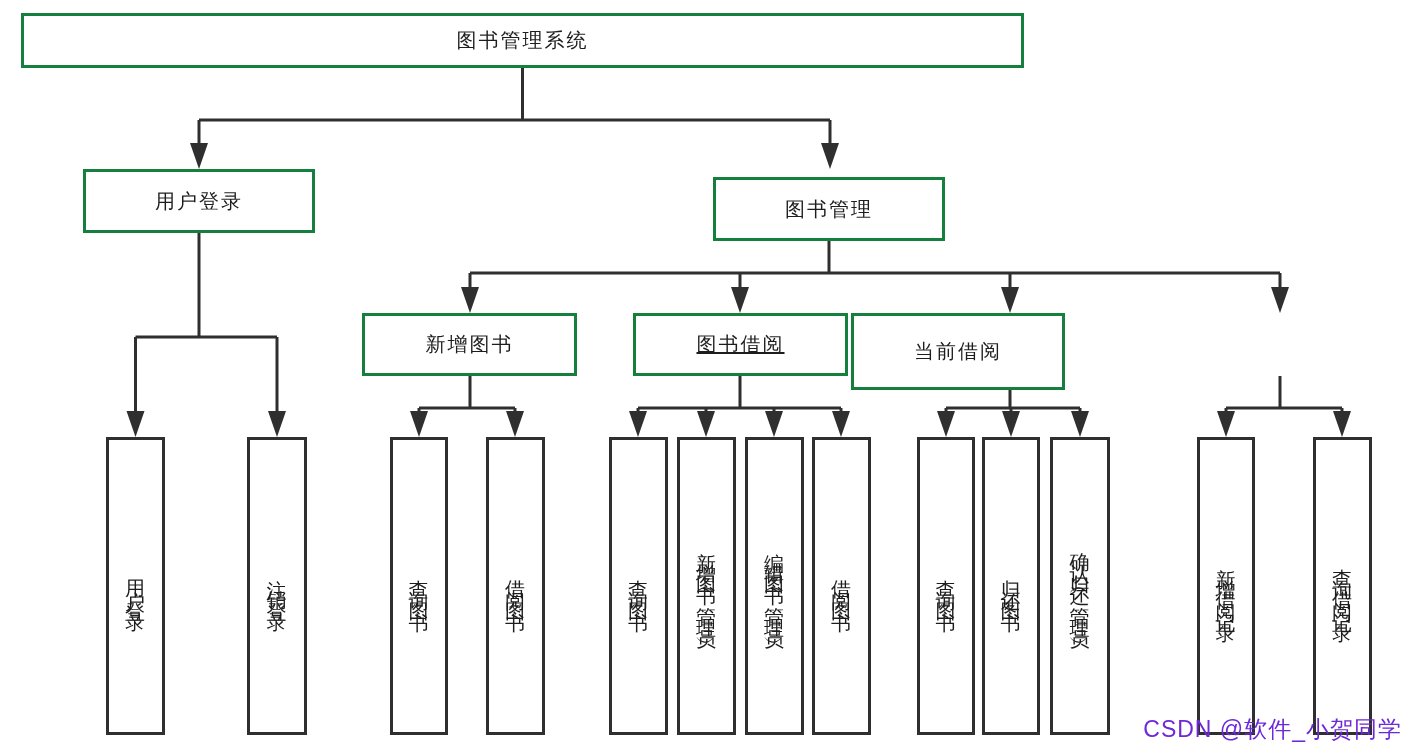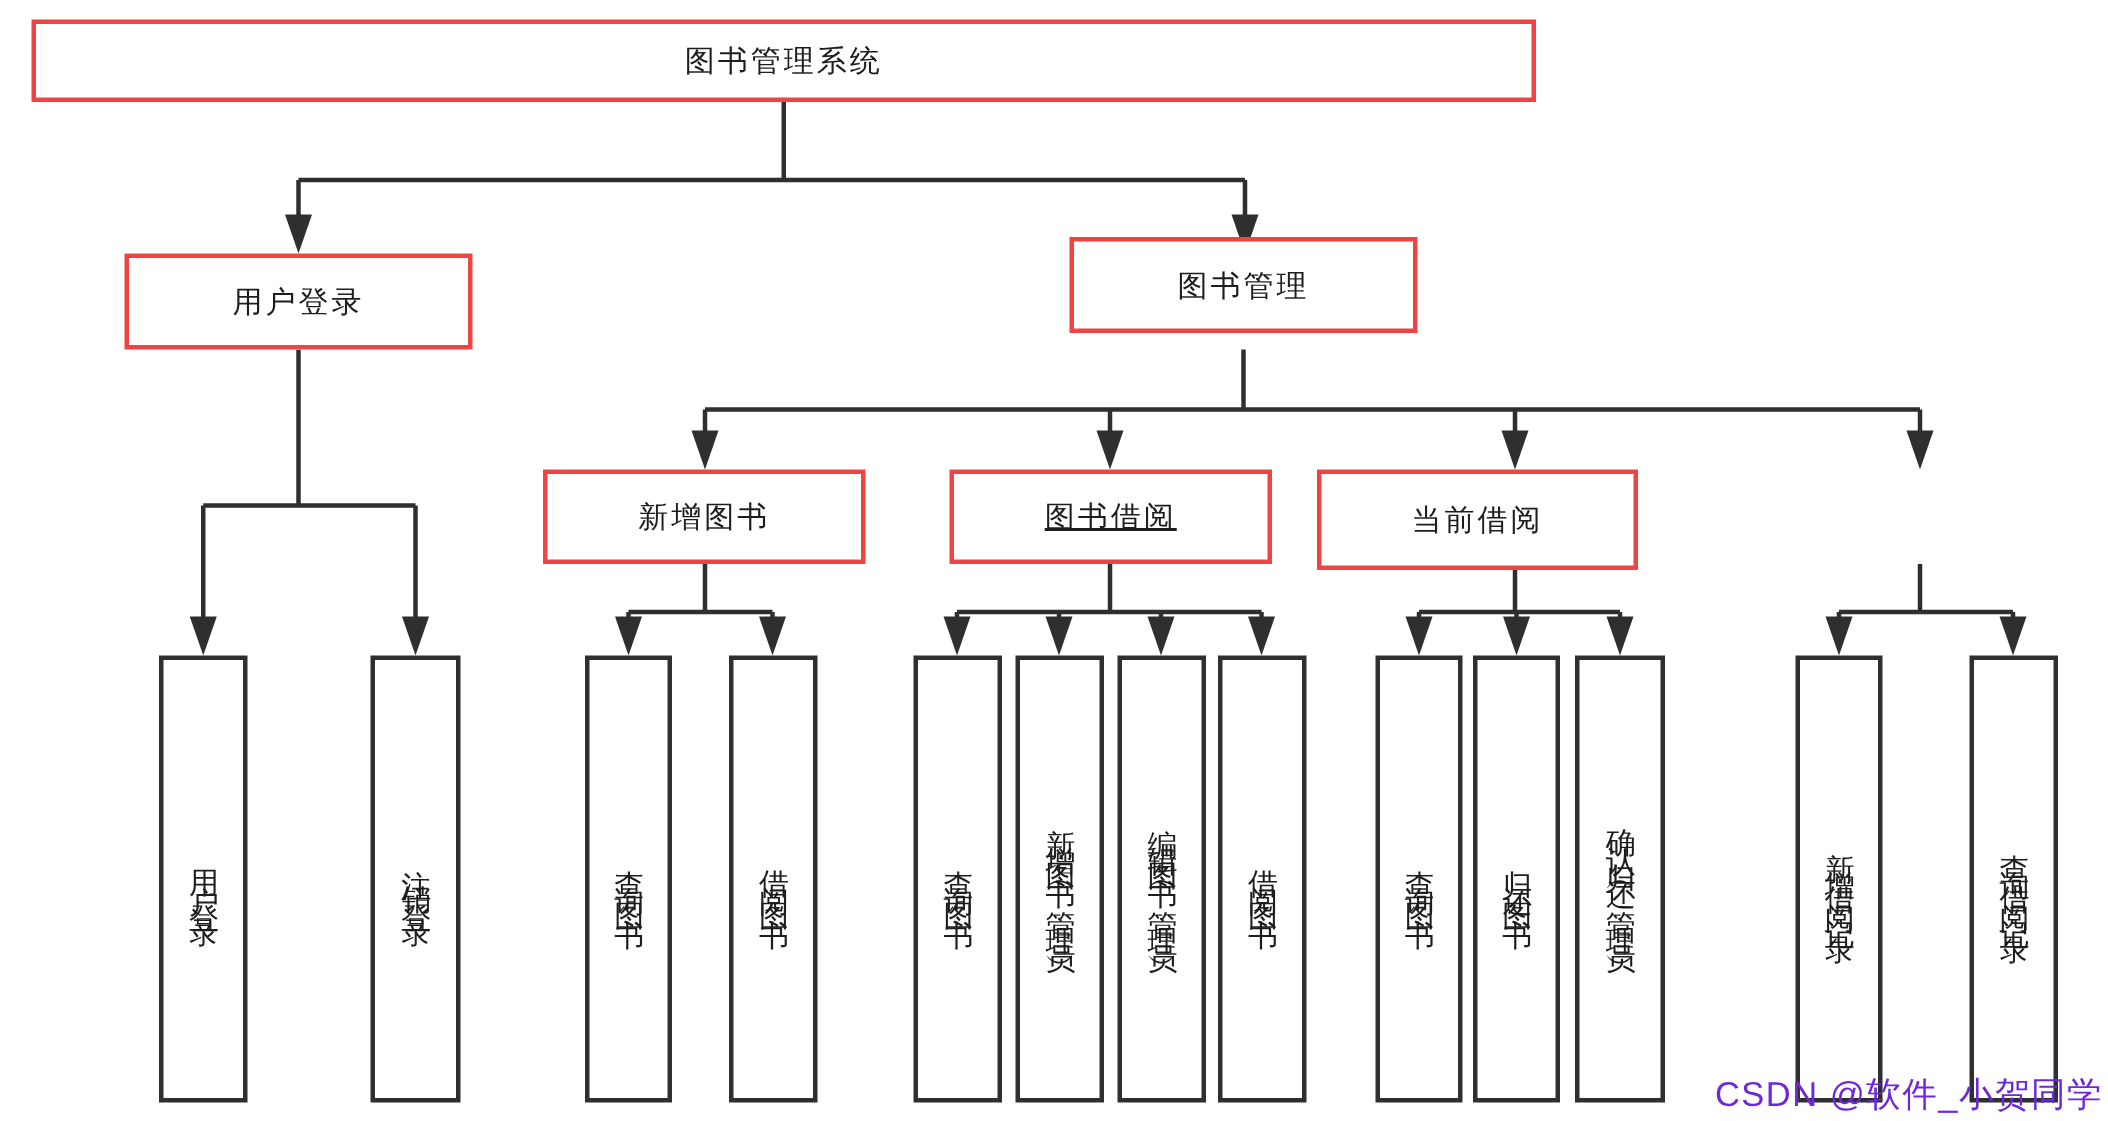--- a/index.html
+++ b/index.html
@@ -13,21 +13,21 @@
   }
   #connectors {
     position: absolute;
     left: 0; top: 0;
     width: 1405px; height: 747px;
     pointer-events: none;
   }
   .node {
     position: absolute;
     box-sizing: border-box;
-    border: 3px solid #ef4444;
+    border: 3px solid #15803d;
     background: #ffffff;
     display: flex;
     align-items: center;
     justify-content: center;
     color: #1d1d1d;
     font-size: 20px;
     letter-spacing: 2px;
     white-space: nowrap;
     z-index: 2;
   }
@@ -127,25 +127,25 @@
       <polygon points="1002,411 1020,411 1011,437"></polygon>
       <polygon points="1071,411 1089,411 1080,437"></polygon>
       <polygon points="1217,411 1235,411 1226,437"></polygon>
       <polygon points="1333,411 1351,411 1342,437"></polygon>
     </g>
   </svg>
 
   <div class="node" style="left:21px; top:13px; width:1003px; height:55px;">图书管理系统</div>
 
   <div class="node" style="left:83px; top:169px; width:232px; height:64px;">用户登录</div>
-  <div class="node" style="left:713px; top:158px; width:232px; height:64px;">图书管理</div>
+  <div class="node" style="left:713px; top:177px; width:232px; height:64px;">图书管理</div>
 
   <div class="node" style="left:362px; top:313px; width:215px; height:63px;">新增图书</div>
   <div class="node" style="left:633px; top:313px; width:215px; height:63px;text-decoration:underline;">图书借阅</div>
-  <div class="node" style="left:878px; top:313px; width:214px; height:67px;">当前借阅</div>
+  <div class="node" style="left:851px; top:313px; width:214px; height:77px;">当前借阅</div>
 
   <div class="leaf" style="left:106px; top:437px; width:59px; height:298px;">
     <span>用户登录</span>
   </div>
   <div class="leaf" style="left:247px; top:437px; width:60px; height:298px;">
     <span>注销登录</span>
   </div>
 
   <div class="leaf" style="left:390px; top:437px; width:58px; height:298px;">
     <span>查询图书</span>

